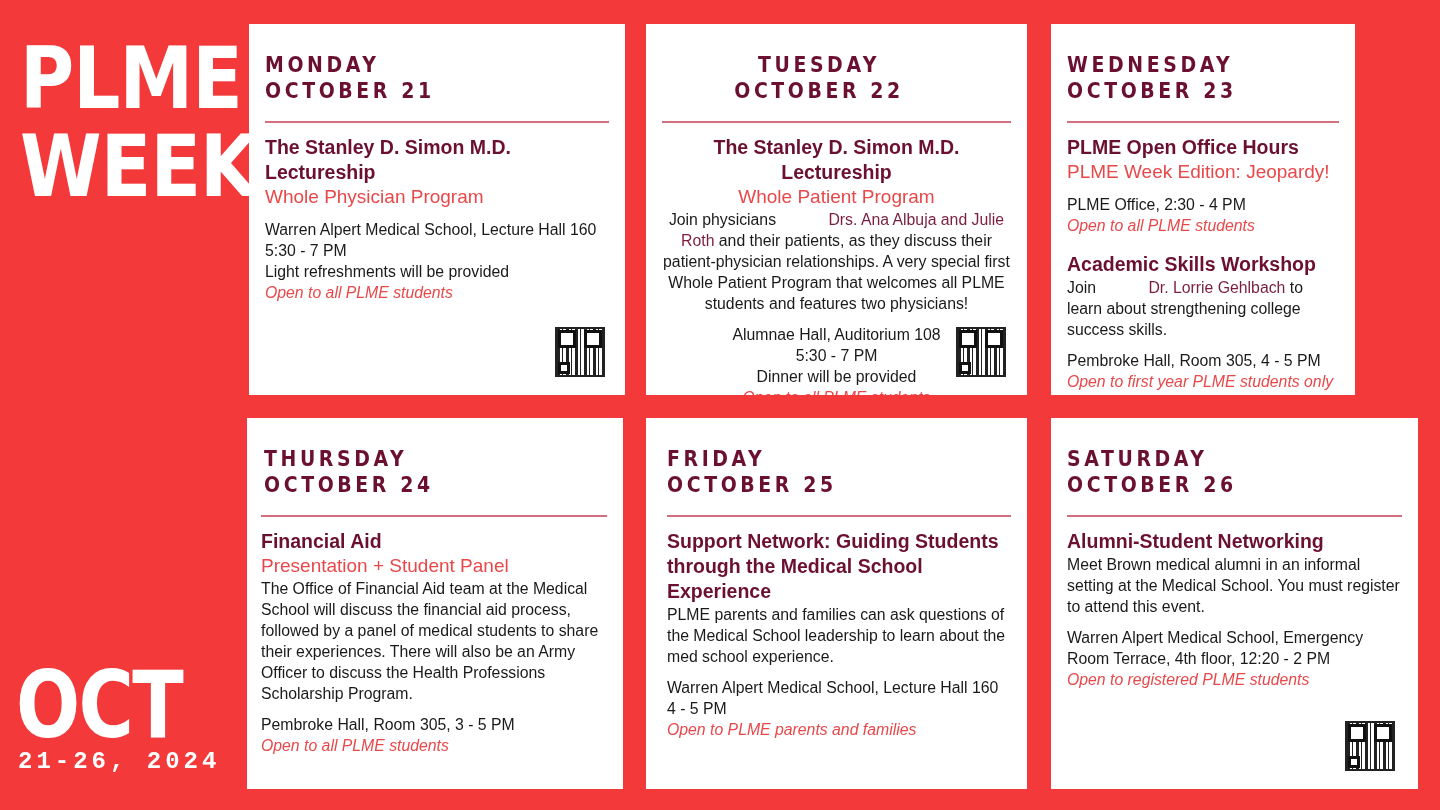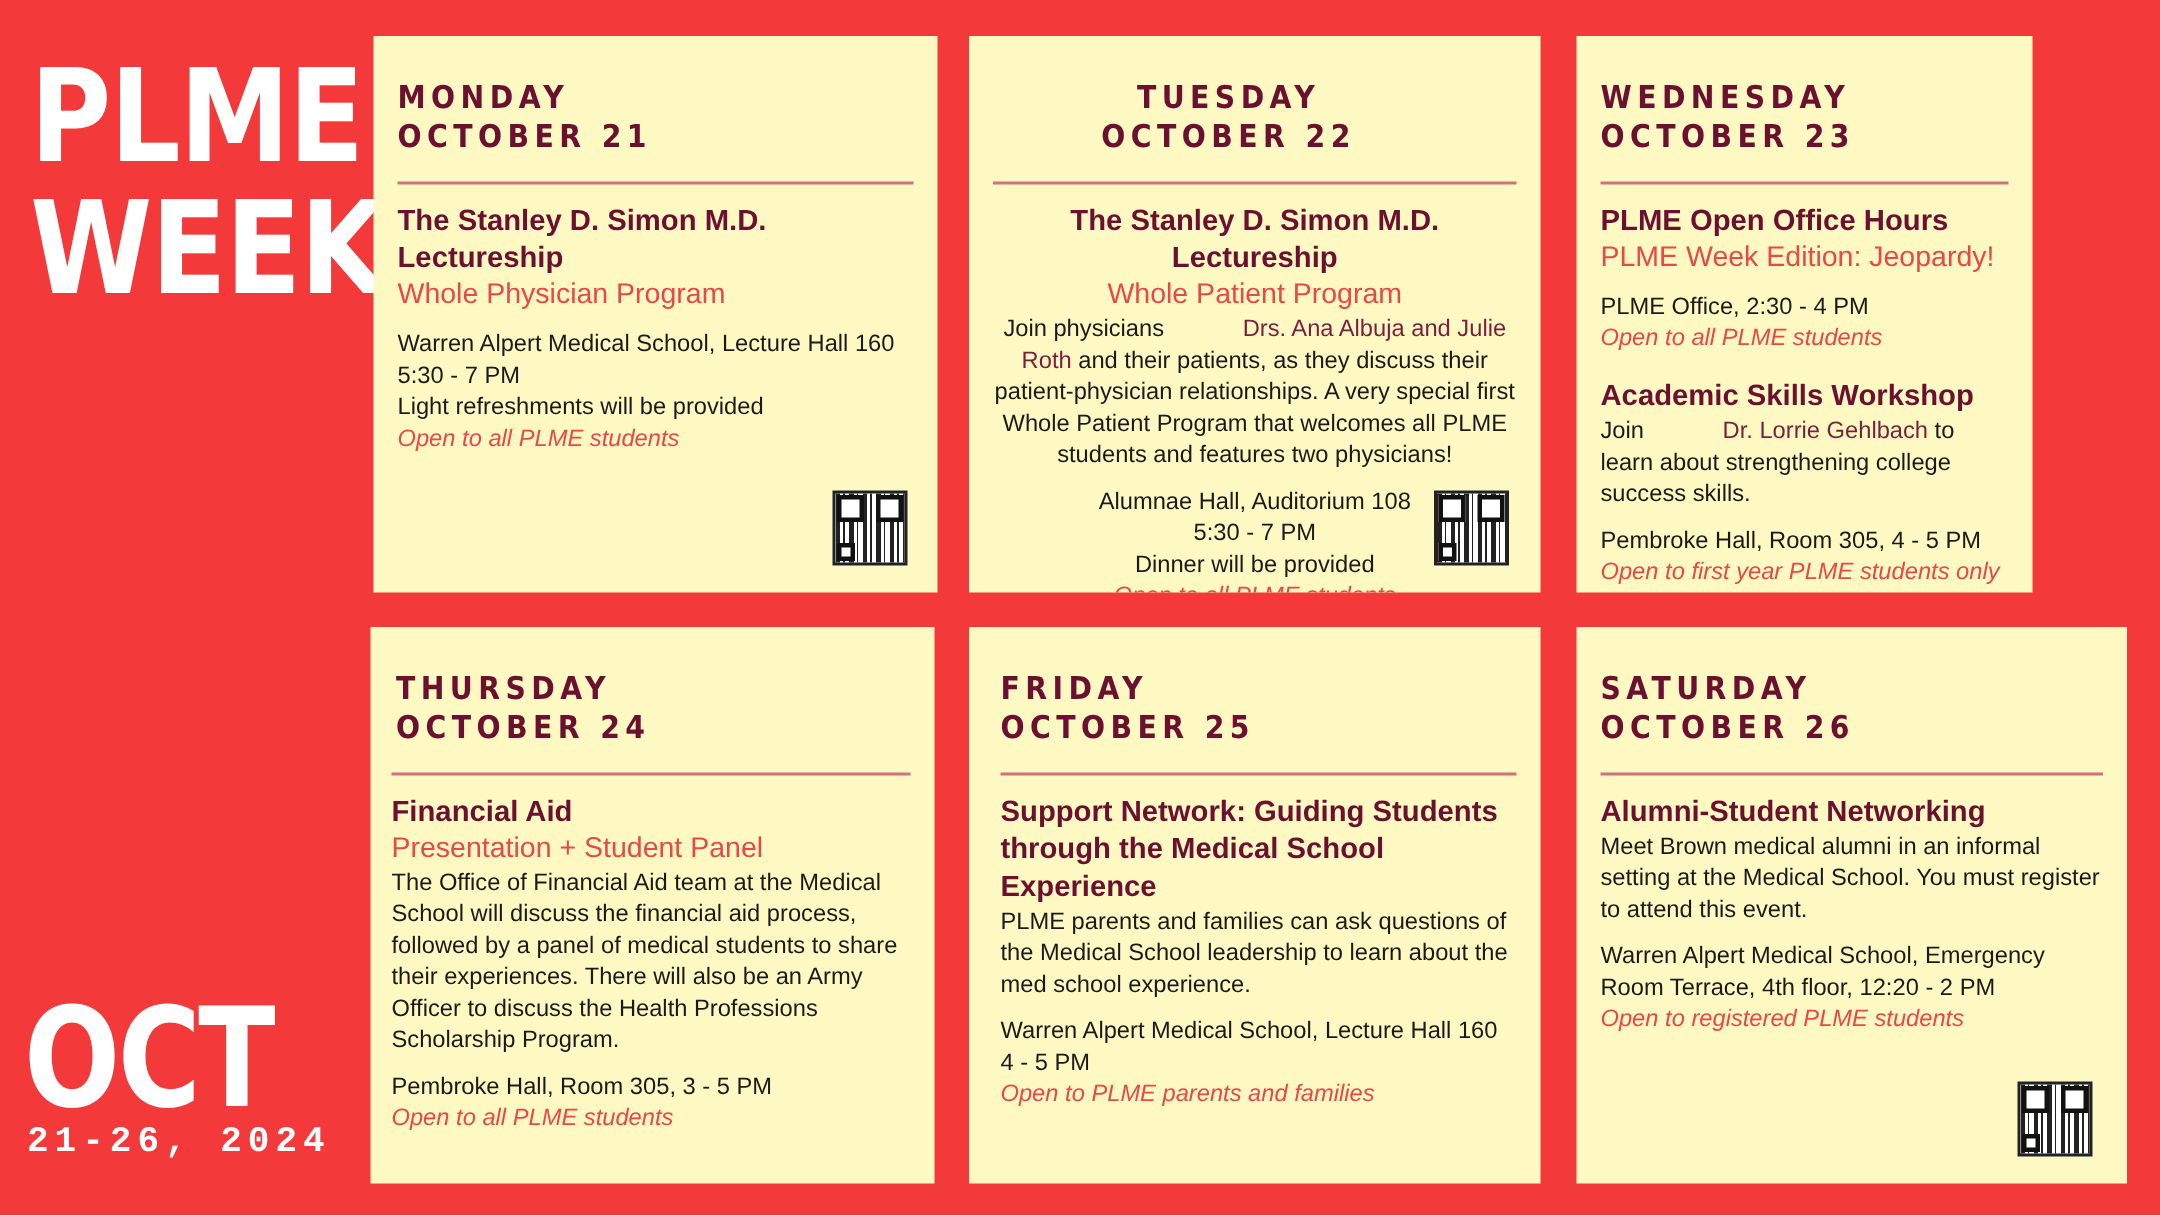--- a/index.html
+++ b/index.html
@@ -20,21 +20,21 @@
     color: #fff; font-family: "DejaVu Sans", sans-serif;
     font-weight: bold; font-size: 92px; line-height: 92px;
     transform: scaleX(0.82); transform-origin: left top; letter-spacing: -2px;
   }
   .side-dates {
     position: absolute; left: 18px; top: 748px;
     color: #fff; font-family: Liberation Mono, monospace; font-weight: bold;
     font-size: 24px; letter-spacing: 4px;
   }
   .card {
-    position: absolute; background: #fef9c3; overflow: hidden;
+    position: absolute; background: #ffffff; overflow: hidden;
     padding: 0 16px;
   }
   .day-head {
     color: #6B1030; font-family: "DejaVu Sans", sans-serif; font-weight: bold;
     font-size: 21px; letter-spacing: 4px; line-height: 26px;
     margin-top: 28px; transform: scaleX(0.9); transform-origin: left top;
   }
   .divider { height: 2px; background: #D27080; margin: 17px 0 12px 0; }
   .ev-title { color: #6B1030; font-weight: bold; font-size: 19.5px; line-height: 25px; }
   .ev-sub { color: #E8484A; font-size: 19px; line-height: 24px; }

